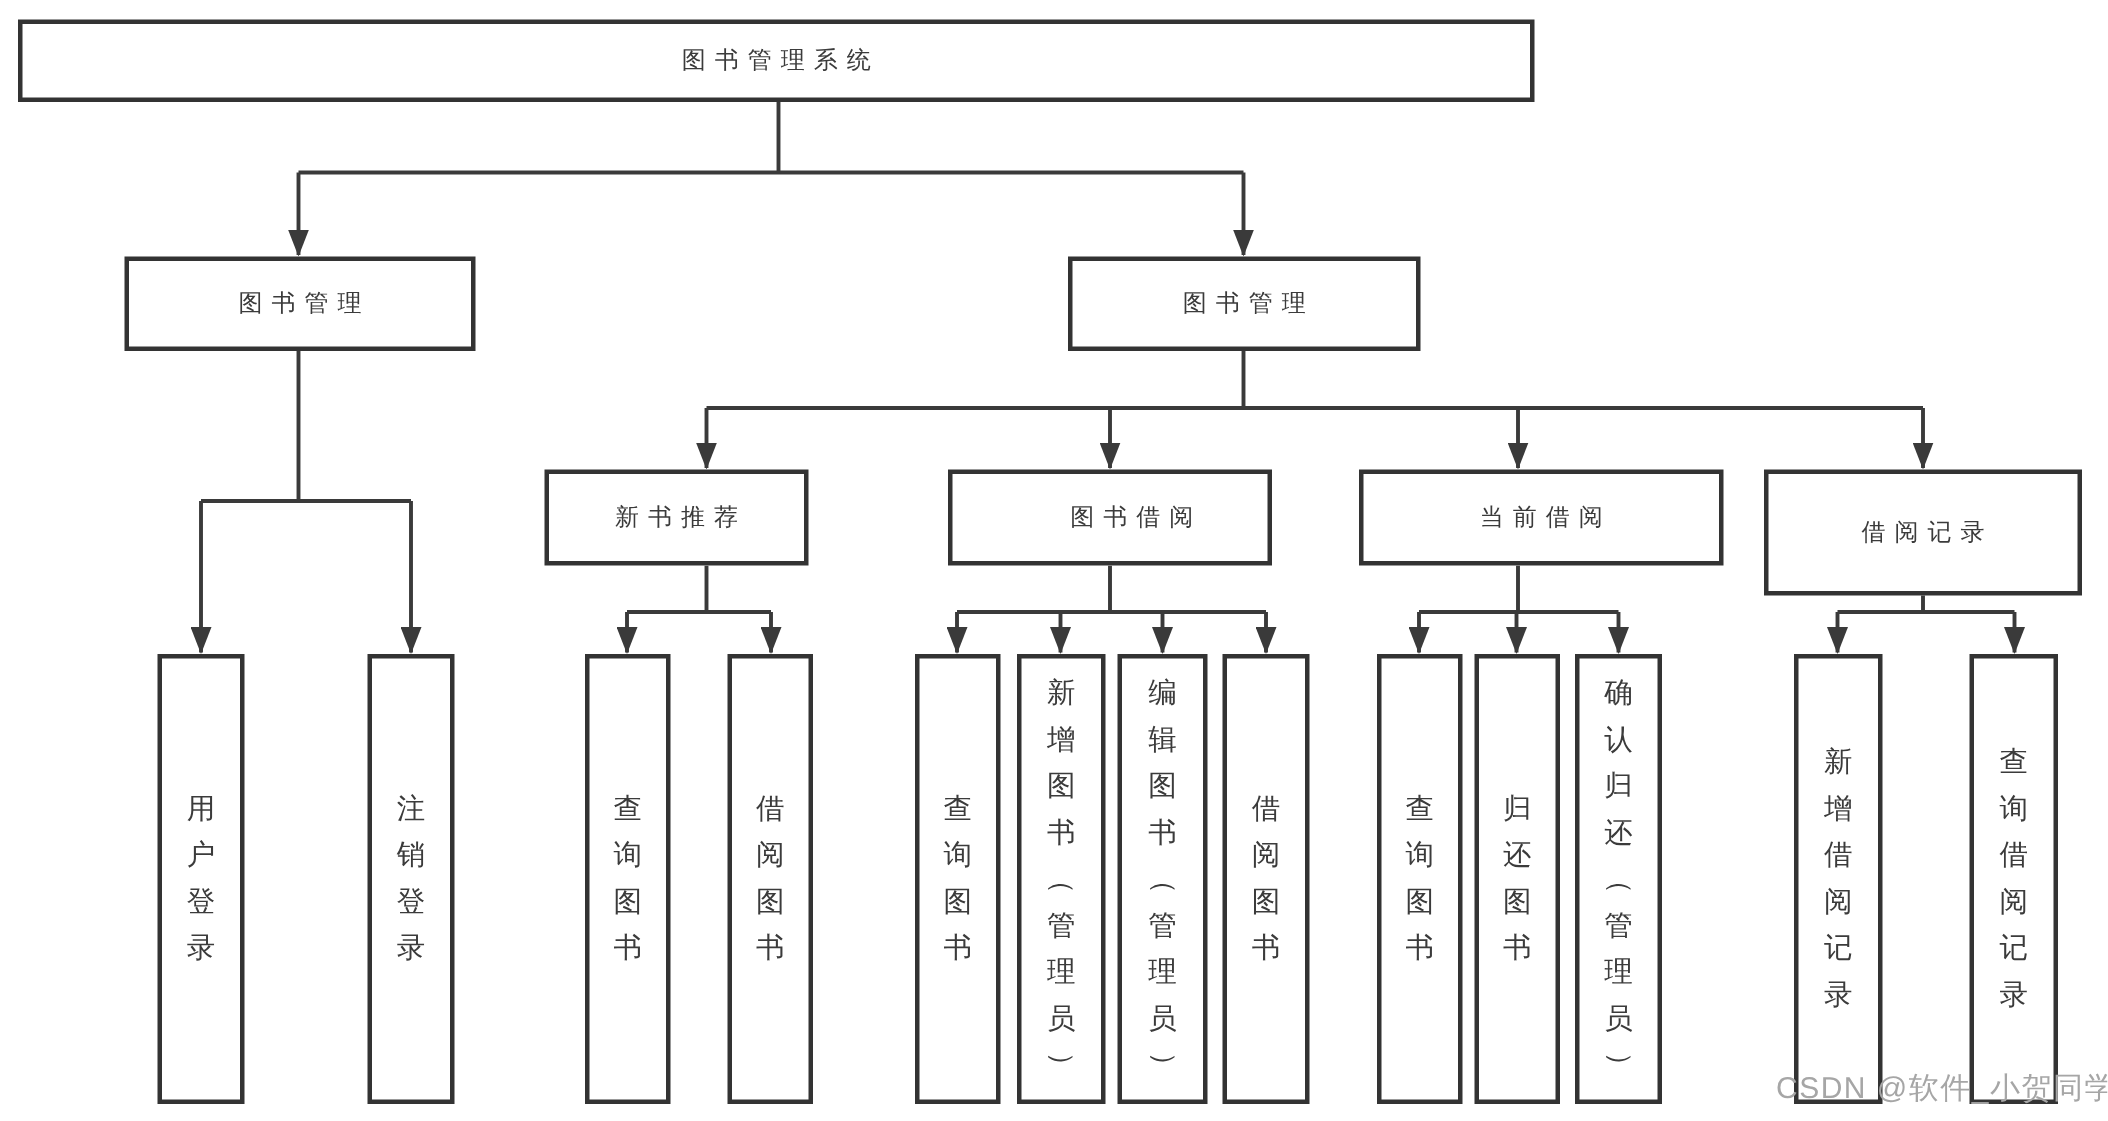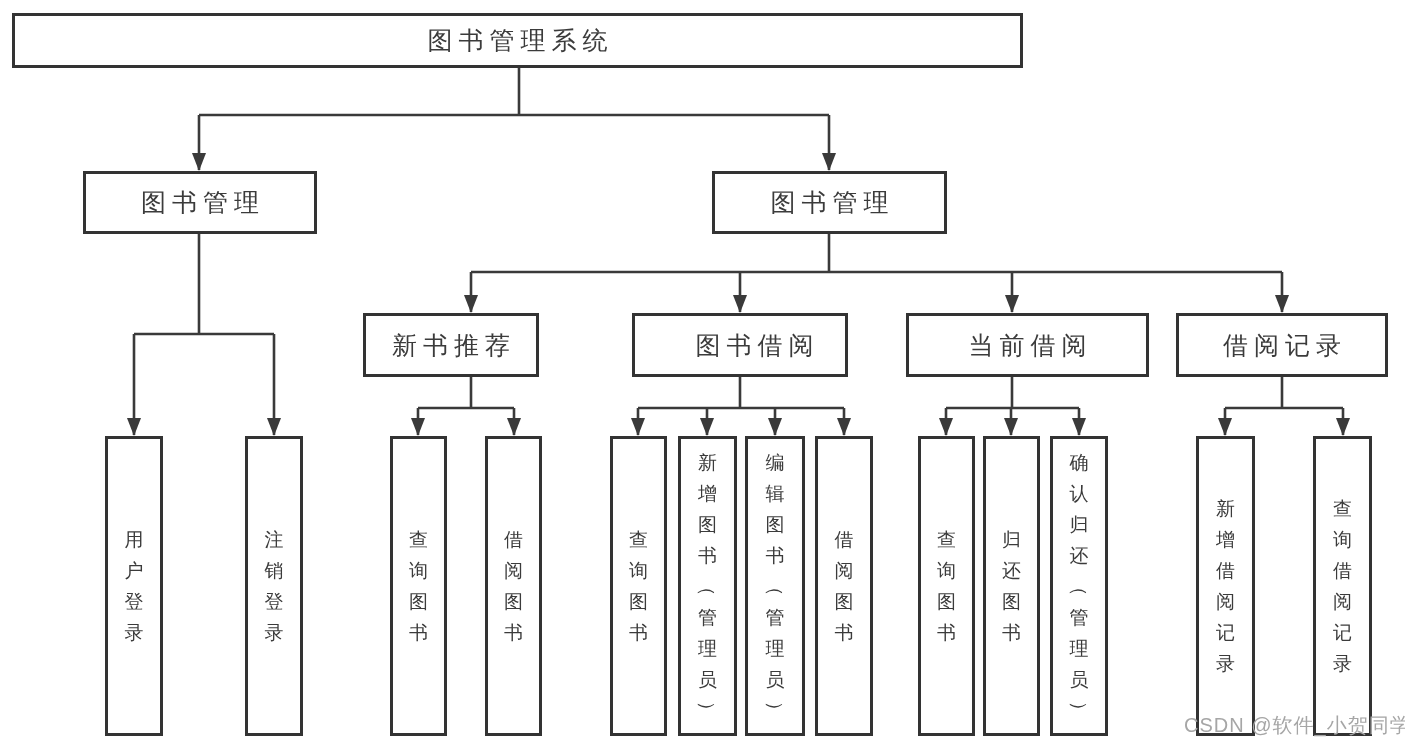--- a/index.html
+++ b/index.html
@@ -27,21 +27,21 @@
     border: 3px solid var(--border, #333333);
     background: var(--background, #ffffff);
     color: var(--text, #3b3b3b);
     display: flex;
     align-items: center;
     justify-content: center;
   }
 
   
   .h-node {
-    font-size: 25px;
+    font-size: 16px;
     letter-spacing: 6px;
     text-indent: 6px;
     white-space: nowrap;
   }
 
   
   .v-node {
     flex-direction: column;
     font-size: 19px;
     line-height: 1;
@@ -107,21 +107,21 @@
   </svg>
 
   <div class="node h-node" style="left:12px; top:13px; width:1011px; height:55px;">图书管理系统</div>
 
   <div class="node h-node" style="left:83px; top:171px; width:234px; height:63px;">图书管理</div>
   <div class="node h-node" style="left:712px; top:171px; width:235px; height:63px;text-align:right;">图书管理</div>
 
   <div class="node h-node" style="left:363px; top:313px; width:176px; height:64px;">新书推荐</div>
   <div class="node h-node" style="left:632px; top:313px; width:216px; height:64px;padding-left:29px;">图书借阅</div>
   <div class="node h-node" style="left:906px; top:313px; width:243px; height:64px;text-align:center;">当前借阅</div>
-  <div class="node h-node" style="left:1176px; top:313px; width:212px; height:64px;">借阅记录</div>
+  <div class="node h-node" style="left:1176px; top:313px; width:212px; height:84px;">借阅记录</div>
 
   <div class="node v-node" style="left:105px; top:436px; width:58px; height:300px;">
       <span>用</span>
       <span>户</span>
       <span>登</span>
       <span>录</span>
     </div>
   <div class="node v-node" style="left:245px; top:436px; width:58px; height:300px;">
       <span>注</span>
       <span>销</span>

